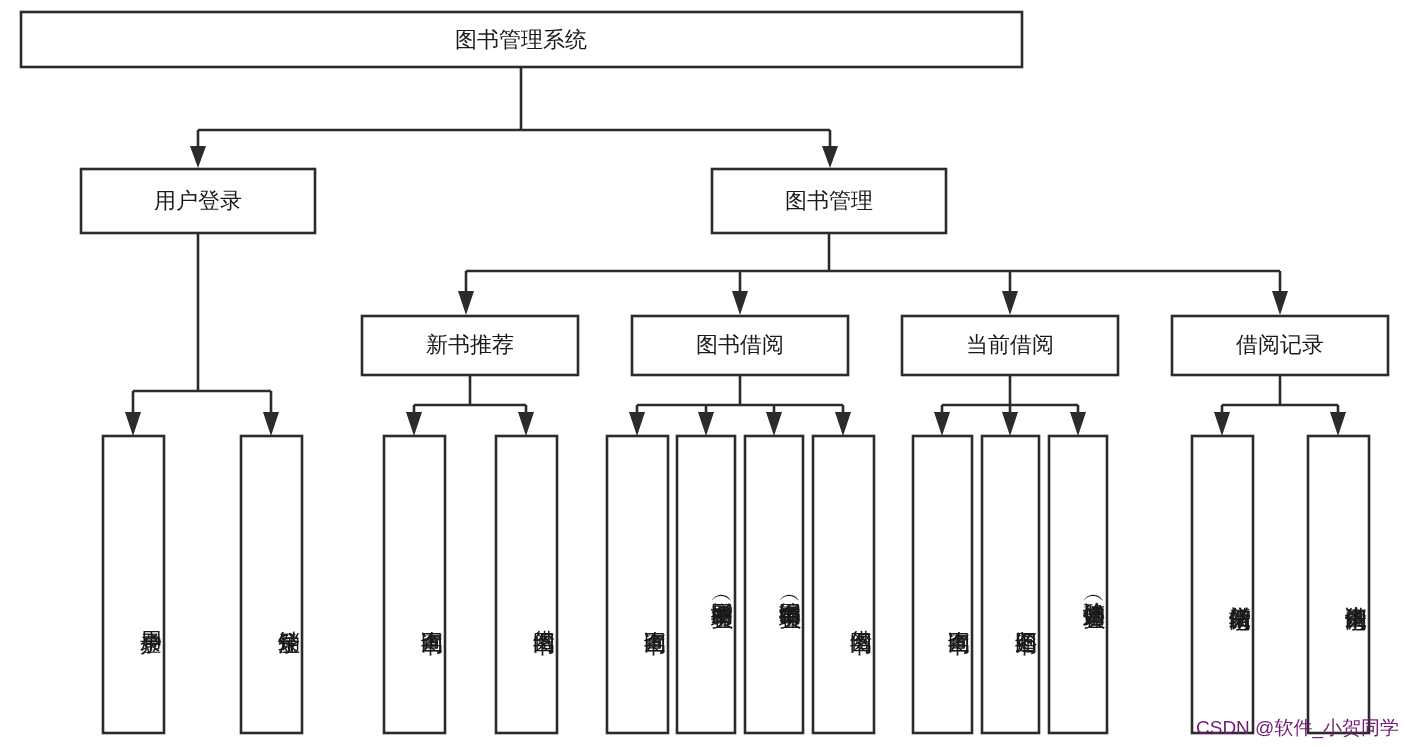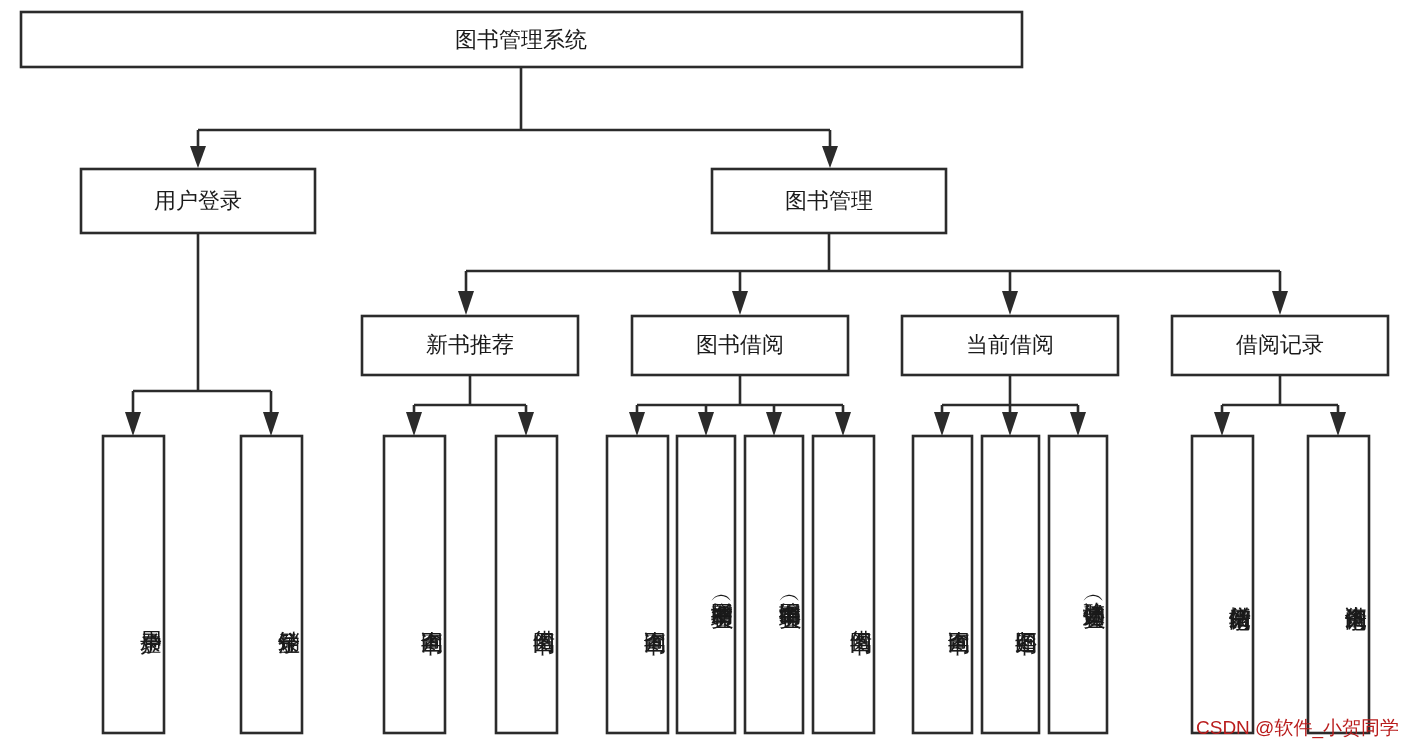--- a/index.html
+++ b/index.html
@@ -8,21 +8,21 @@
   svg.diagram-canvas{position:absolute;left:0;top:0;width:1405px;height:747px;}
   .node-box{fill:#ffffff;stroke:#2b2b2b;stroke-width:2.6;}
   .leaf-box{fill:#ffffff;stroke:#2b2b2b;stroke-width:2.6;}
   .connector{stroke:#2b2b2b;stroke-width:2.6;fill:none;stroke-linecap:butt;}
   .arrow-head{fill:#2b2b2b;stroke:none;}
   .node-label{font-family:"Liberation Sans","DejaVu Sans",sans-serif;font-size:22px;fill:#1a1a1a;text-anchor:middle;dominant-baseline:middle;}
   .vlabel-wrap{position:absolute;display:flex;align-items:flex-start;justify-content:center;
     writing-mode:vertical-rl;text-orientation:upright;font-size:22px;line-height:1.18;
     color:#1a1a1a;letter-spacing:1px;white-space:nowrap;pointer-events:none;}
   .watermark{position:absolute;font-family:"Liberation Sans","DejaVu Sans",sans-serif;
-    font-size:19px;color:#b91c1c;white-space:nowrap;}
+    font-size:19px;color:#701a75;white-space:nowrap;}
 </style>
 </head>
 <body>
 
 <div id="diagram-root">
 
   <svg class="diagram-canvas" viewBox="0 0 1405 747">
 
     <g>
       <rect class="node-box" x="21" y="12" width="1001" height="55"></rect>

